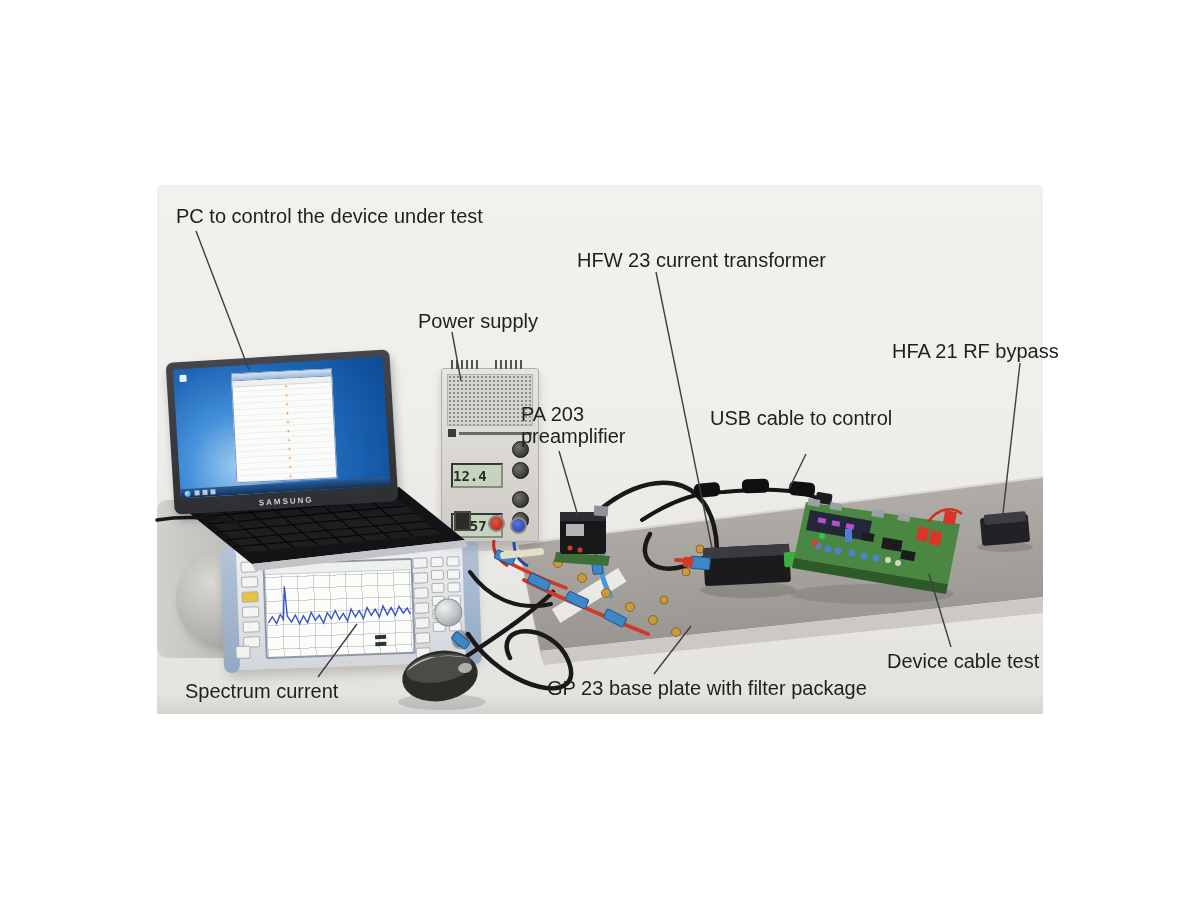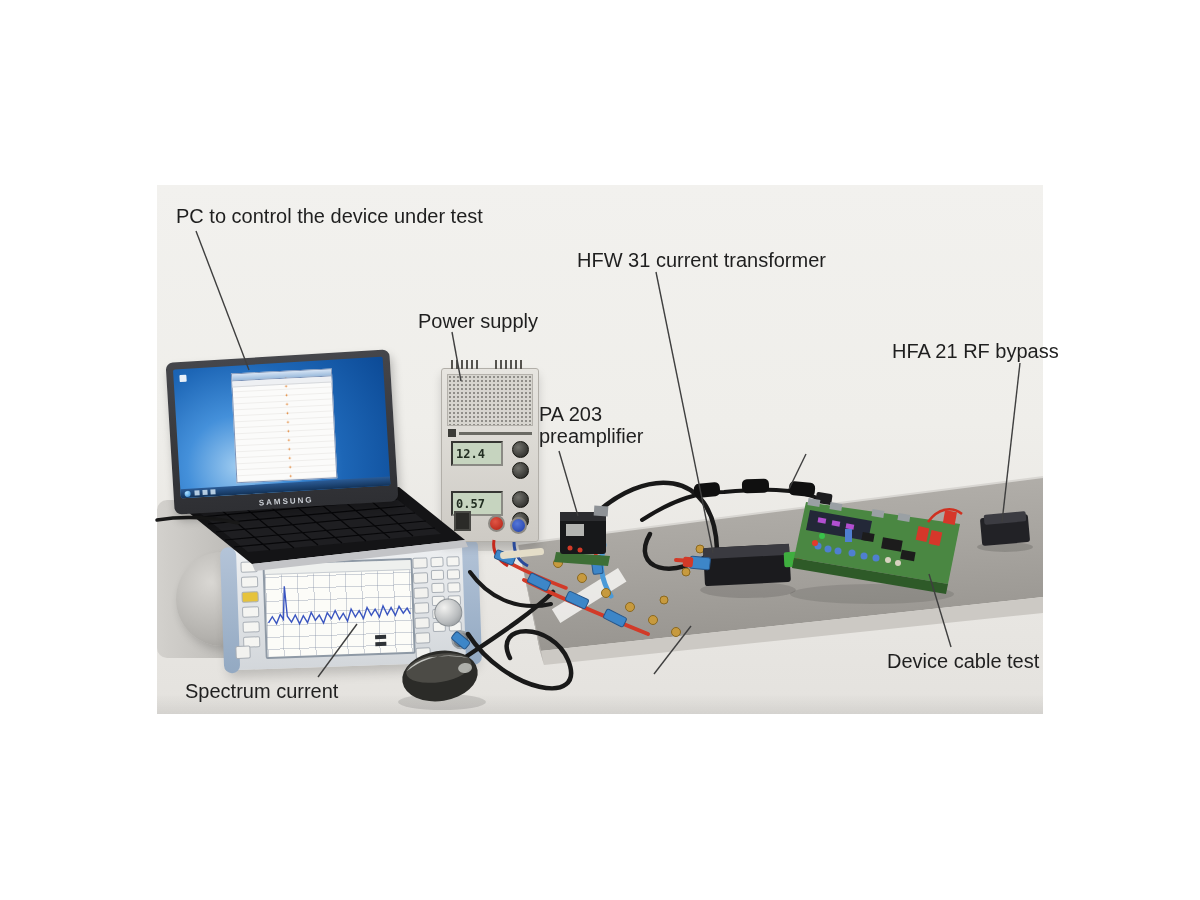--- a/index.html
+++ b/index.html
@@ -53,22 +53,22 @@
   .psu .fins{position:absolute;top:-9px;height:9px;width:30px;
        background:repeating-linear-gradient(90deg,#55534e 0 2px,transparent 2px 5px);}
   .psu .fins.f1{left:9px;} .psu .fins.f2{left:53px;}
   .psu .vent{position:absolute;left:5px;right:5px;top:5px;height:50px;background-color:#d7d5cf;
        background-image:radial-gradient(#8f8d88 1px,transparent 1.3px);background-size:4px 4px;
        border:1px solid #b4b1ab;}
   .psu .brandrow{position:absolute;left:6px;right:6px;top:60px;height:8px;display:flex;align-items:center;gap:3px;}
   .psu .brandrow .bsq{width:8px;height:8px;background:#3c3c38;}
   .psu .brandrow .bln{height:3px;background:#6a6a64;flex:1;}
   .lcd{position:absolute;left:9px;width:52px;height:25px;background:#c6d4bf;border:2px solid #8a8a84;
-       border-style:inset;color:#222e22;font-family:"DejaVu Sans Mono",monospace;font-size:12px;
-       font-weight:bold;text-align:right;line-height:23px;padding-right:16px;box-sizing:border-box;}
+       border-style:inset;color:#222e22;font-family:"DejaVu Sans Mono",monospace;font-size:14px;
+       font-weight:bold;text-align:right;line-height:23px;padding-right:16px;box-sizing:border-box;margin-top:22px;}
   .lcd.v{top:72px;} .lcd.c{top:122px;}
   .knob{position:absolute;right:9px;width:15px;height:15px;border-radius:50%;border:1px solid #14140f;
        background:radial-gradient(circle at 35% 35%,#72726c,#1f1f1d);}
   .knob.k1{top:72px;} .knob.k2{top:93px;} .knob.k3{top:122px;} .knob.k4{top:143px;}
   .psu .switch{position:absolute;left:12px;bottom:10px;width:13px;height:16px;background:#2b2b28;border:2px solid #494945;}
   .term{position:absolute;bottom:9px;width:13px;height:13px;border-radius:50%;border:2px solid #8d8a84;}
   .term.red{left:46px;background:radial-gradient(circle at 40% 35%,#e05545,#b01f12);}
   .term.blue{left:68px;bottom:7px;background:radial-gradient(circle at 40% 35%,#5577d8,#1f3da8);}
   
   .laptop-lid{position:absolute;left:170px;top:356px;width:224px;height:152px;z-index:5;
@@ -355,24 +355,26 @@
       <line x1="318" y1="677" x2="357" y2="624"></line>
       <line x1="654" y1="674" x2="691" y2="626"></line>
       <line x1="951" y1="647" x2="929" y2="574"></line>
     </g>
   </svg>
 
   <div class="photo-edge-shadow"></div>
 
   <div class="lbl" style="left:176px;top:205px">PC to control the device under test</div>
   <div class="lbl" style="left:418px;top:310px">Power supply</div>
-  <div class="lbl" style="left:577px;top:249px">HFW 31 current transformer</div>
-  <div class="lbl" style="left:539px;top:403px">
+  <div class="lbl" style="left:577px;top:249px">HFW 23 current transformer</div>
+  <div class="lbl" style="left:521px;top:403px">
     <div>PA 203</div>
     <div>preamplifier</div>
   </div>
   <div class="lbl" style="left:710px;top:407px">
+    <div>USB cable to control</div>
   </div>
   <div class="lbl" style="left:892px;top:340px">HFA 21 RF bypass</div>
   <div class="lbl" style="left:185px;top:680px">Spectrum current</div>
+  <div class="lbl" style="left:547px;top:677px">GP 23 base plate with filter package</div>
   <div class="lbl" style="left:887px;top:650px">Device cable test</div>
 
 </div>
 
 </body></html>

